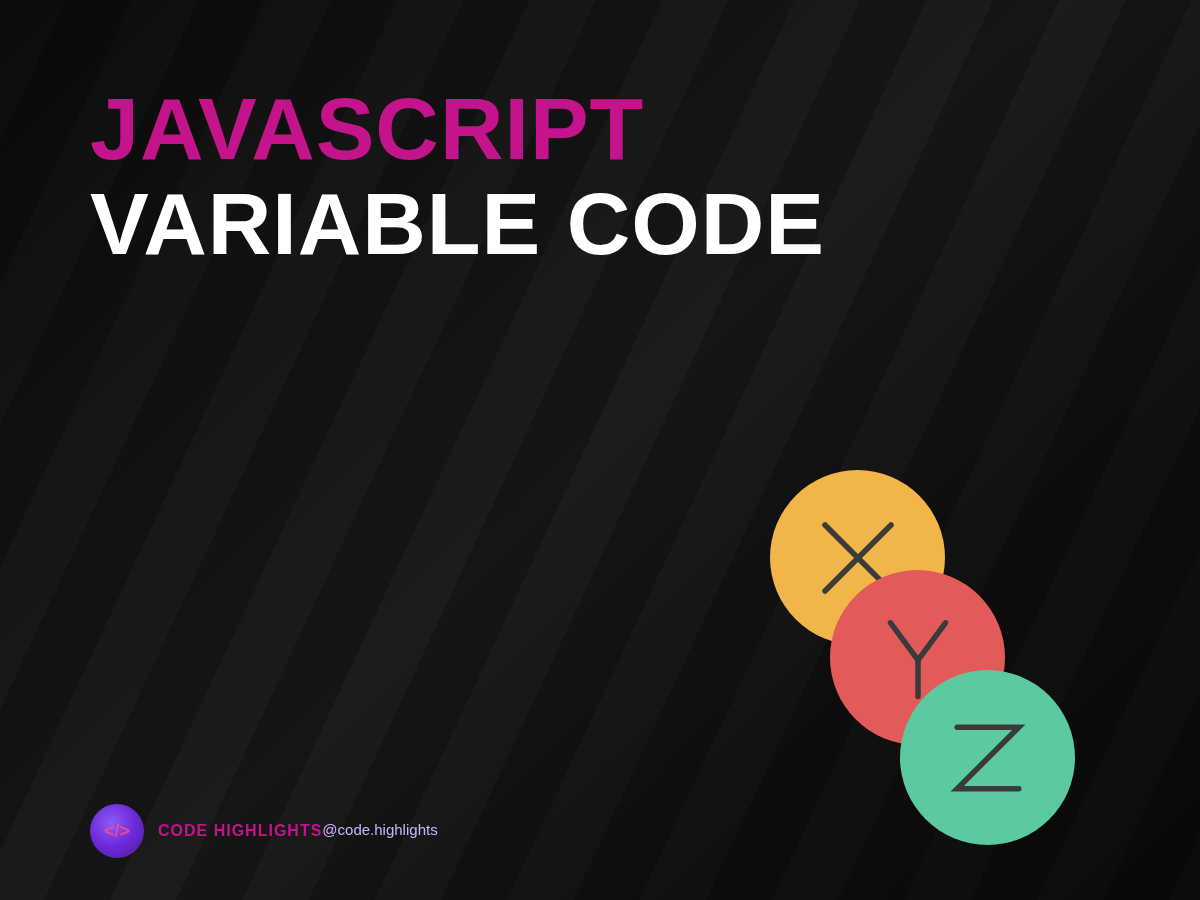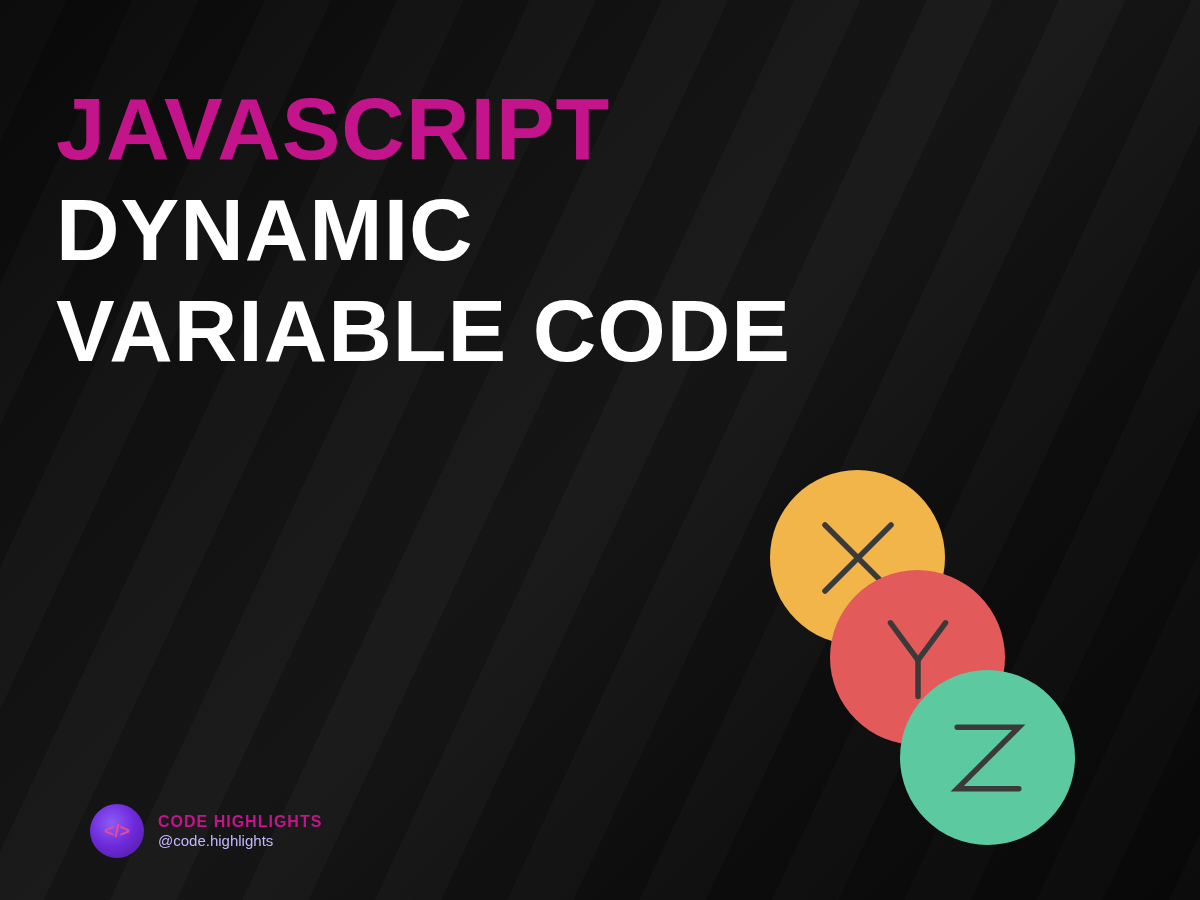--- a/index.html
+++ b/index.html
@@ -27,21 +27,21 @@
     rgba(255,255,255,0.01) 60px,
     rgba(0,0,0,0.3) 60px,
     rgba(0,0,0,0.3) 120px
   );
   opacity: 0.6;
 }
 
 .content {
   position: relative;
   z-index: 2;
-  padding: 85px 80px 0 56px;
+  padding: 85px 80px 0 90px;
 }
 
 .title-line-1 {
   font-size: 88px;
   font-weight: 900;
   color: #c4148c;
   letter-spacing: 1px;
   line-height: 1;
 }
 
@@ -129,21 +129,21 @@
 }
 
 .avatar-inner {
   color: #ec4899;
   font-size: 18px;
   font-weight: bold;
 }
 
 .footer-text {
   display: flex;
-  flex-direction: column;
+  flex-direction: row;
   line-height: 1.2;
 }
 
 .brand-name {
   font-size: 16px;
   font-weight: 900;
   color: #c4148c;
   letter-spacing: 1px;
 }
 
@@ -154,21 +154,20 @@
   font-family: Arial, sans-serif;
 }
 </style>
 </head>
 <body>
 
 <div class="bg-stripes"></div>
 
 <div class="content">
   <div class="title-line-1">JAVASCRIPT</div>
-  <div class="title-line-2">DYNAMIC</div>
   <div class="title-line-3">VARIABLE CODE</div>
 </div>
 
 <div class="circles">
   <div class="circle circle-x">
     <svg viewBox="0 0 100 100">
       <line x1="20" y1="20" x2="80" y2="80"></line>
       <line x1="80" y1="20" x2="20" y2="80"></line>
     </svg>
   </div>

